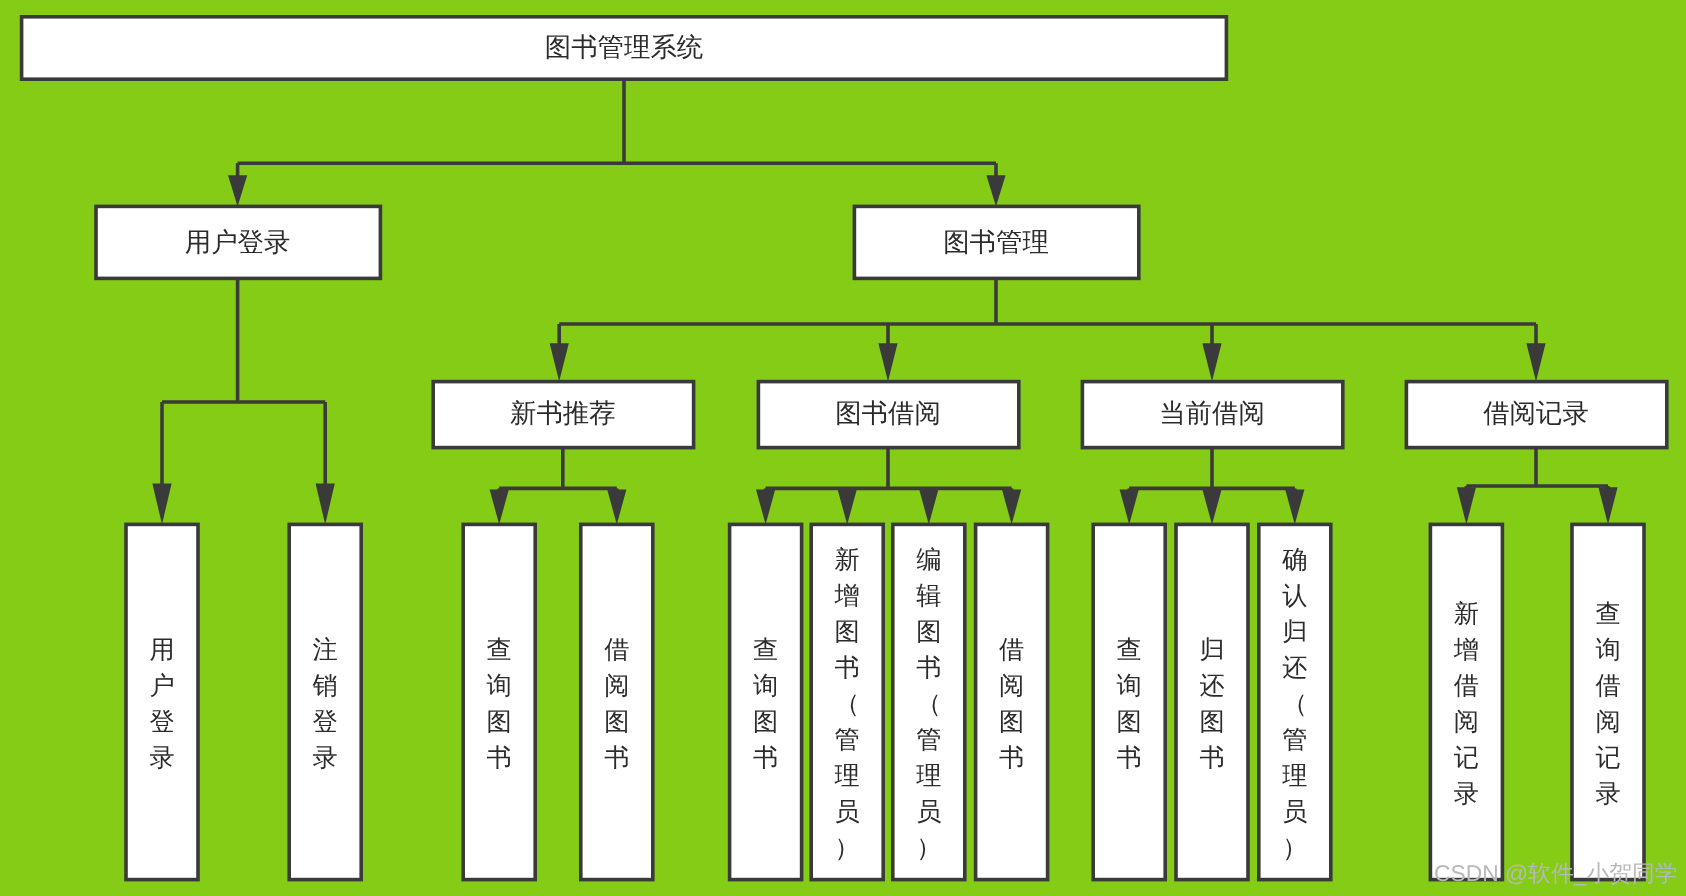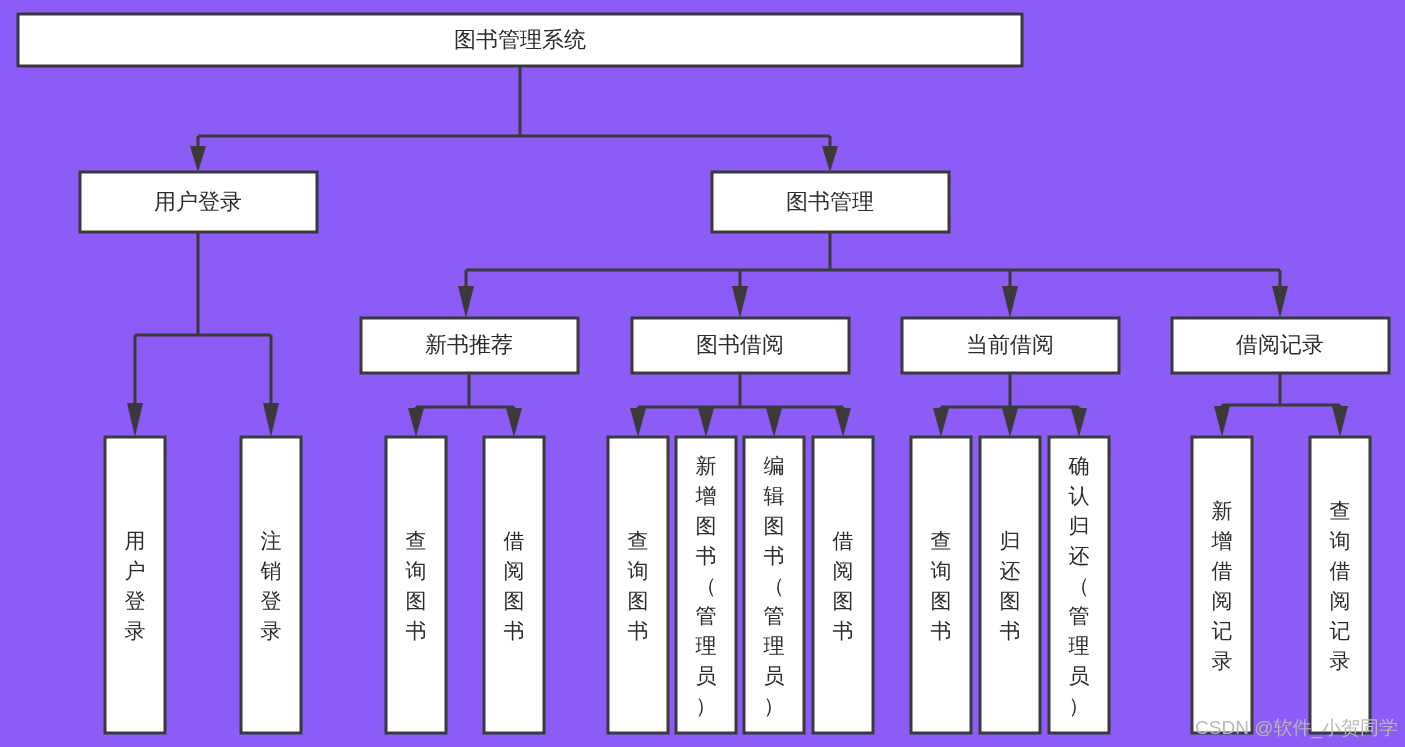--- a/index.html
+++ b/index.html
@@ -7,21 +7,21 @@
     padding: 0;
     background: #ffffff;
   }
   body {
     font-family: "Liberation Sans", "DejaVu Sans", sans-serif;
   }
   #diagram-root {
     position: relative;
     width: 1405px;
     height: 747px;
-    background: #8b5cf6;
+    background: #84cc16;
     overflow: hidden;
   }
   svg.diagram-canvas {
     position: absolute;
     left: 0;
     top: 0;
     width: 1405px;
     height: 747px;
   }
   .node-box {

